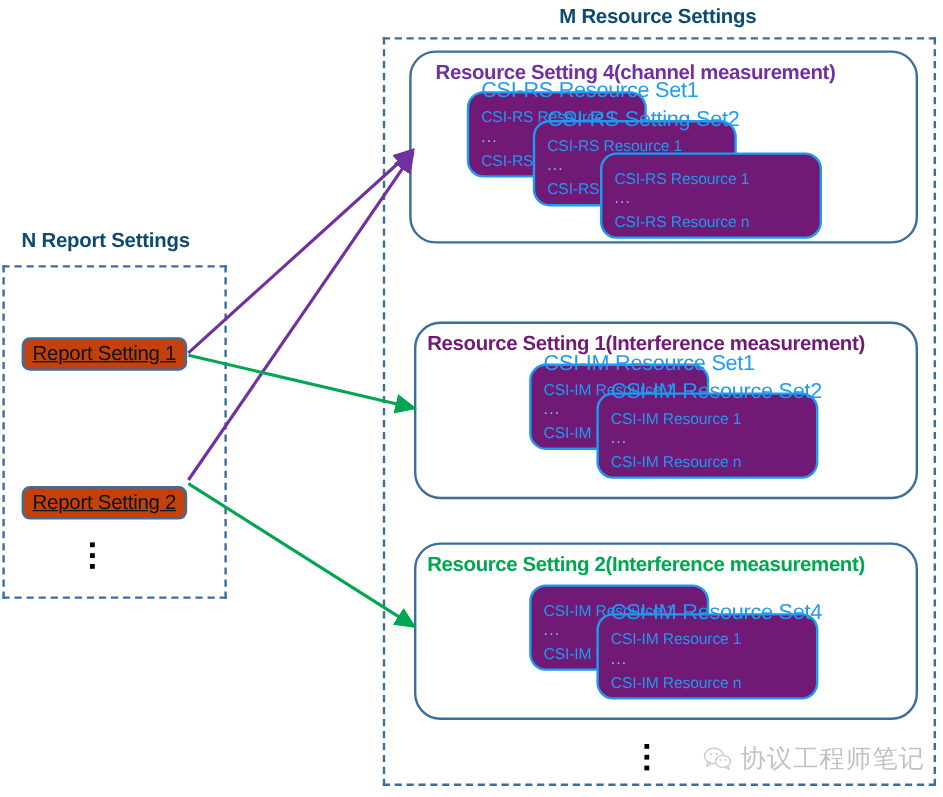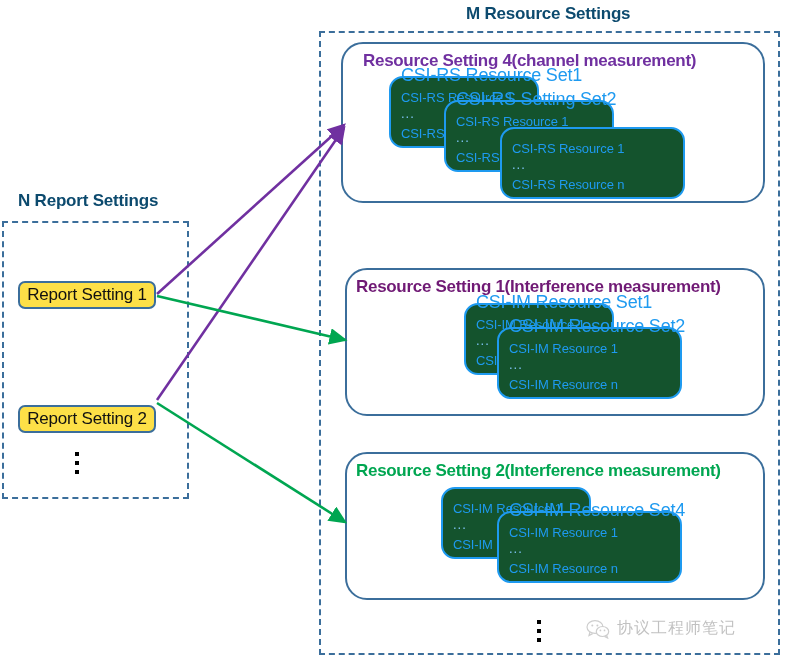--- a/index.html
+++ b/index.html
@@ -38,29 +38,30 @@
     background: transparent;
   }
   #dash-left  { left: 2px;   top: 221px; width: 187px; height: 278px; }
   #dash-right { left: 319px; top: 31px;  width: 461px; height: 624px; }
 
   
   .report-pill {
     position: absolute;
     border: 2px solid #3B6E9B;
     border-radius: 7px;
-    background: #fde047;
+    background: #c2410c;
     box-sizing: border-box;
     font-size: 17px;
     color: #111111;
     display: flex;
     align-items: center;
     justify-content: center;
     white-space: nowrap;
     letter-spacing: -0.2px;
+    text-decoration: underline;
   }
   #report-1 { left: 18px; top: 281px; width: 138px; height: 28px; }
   #report-2 { left: 18px; top: 387px; width: 138px; height: 28px; margin-top: 18px; }
 
   
   .vdots {
     position: absolute;
     width: 6px;
     display: flex;
     flex-direction: column;
@@ -98,21 +99,21 @@
   }
   #rs-title-1 { left: 20px; color: #7030A0; }
   #rs-title-2 { left: 9px;  color: #701a75; }
   #rs-title-3 { left: 9px;  color: #00A651; }
 
   
   .set-box {
     position: absolute;
     border: 2px solid #1E9AF0;
     border-radius: 14px;
-    background: #14532d;
+    background: #701a75;
     box-sizing: border-box;
     text-decoration: underline;
   }
   .set-title {
     position: absolute;
     left: 10px;
     top: -13px;
     font-size: 18px;
     color: #1E9AF0;
     white-space: nowrap;
@@ -130,21 +131,21 @@
   .set-line.l1 { top: 12px; }
   .set-line.l2 { top: 28px; color: #7fc4f5; letter-spacing: 1px; }
   .set-line.l3 { top: 48px; }
 
   
   #rs1-set1 { left: 389px; top: 76px;  width: 150px; height: 72px; z-index: 3; }
   #rs1-set2 { left: 444px; top: 100px; width: 170px; height: 72px; z-index: 4; }
   #rs1-set3 { left: 500px; top: 127px; width: 185px; height: 72px; z-index: 5; }
 
   
-  #rs2-set1 { left: 464px; top: 303px; width: 150px; height: 72px; z-index: 3; padding-left: 47px; }
+  #rs2-set1 { left: 441px; top: 303px; width: 150px; height: 72px; z-index: 3; padding-left: 47px; }
   #rs2-set2 { left: 497px; top: 327px; width: 185px; height: 72px; z-index: 4; }
 
   
   #rs3-set1 { left: 441px; top: 487px; width: 150px; height: 72px; z-index: 3; }
   #rs3-set2 { left: 497px; top: 511px; width: 185px; height: 72px; z-index: 4; }
 
   
   #arrows {
     position: absolute;
     left: 0;
@@ -159,21 +160,21 @@
   #watermark {
     position: absolute;
     left: 586px;
     top: 618px;
     display: flex;
     align-items: center;
     gap: 7px;
     opacity: 0.42;
   }
   #watermark .wm-text {
-    font-size: 16px;
+    font-size: 21px;
     color: #6d6d6d;
     white-space: nowrap;
     letter-spacing: 1px;
   }
 </style>
 </head>
 <body>
 
 <div id="canvas">
 

